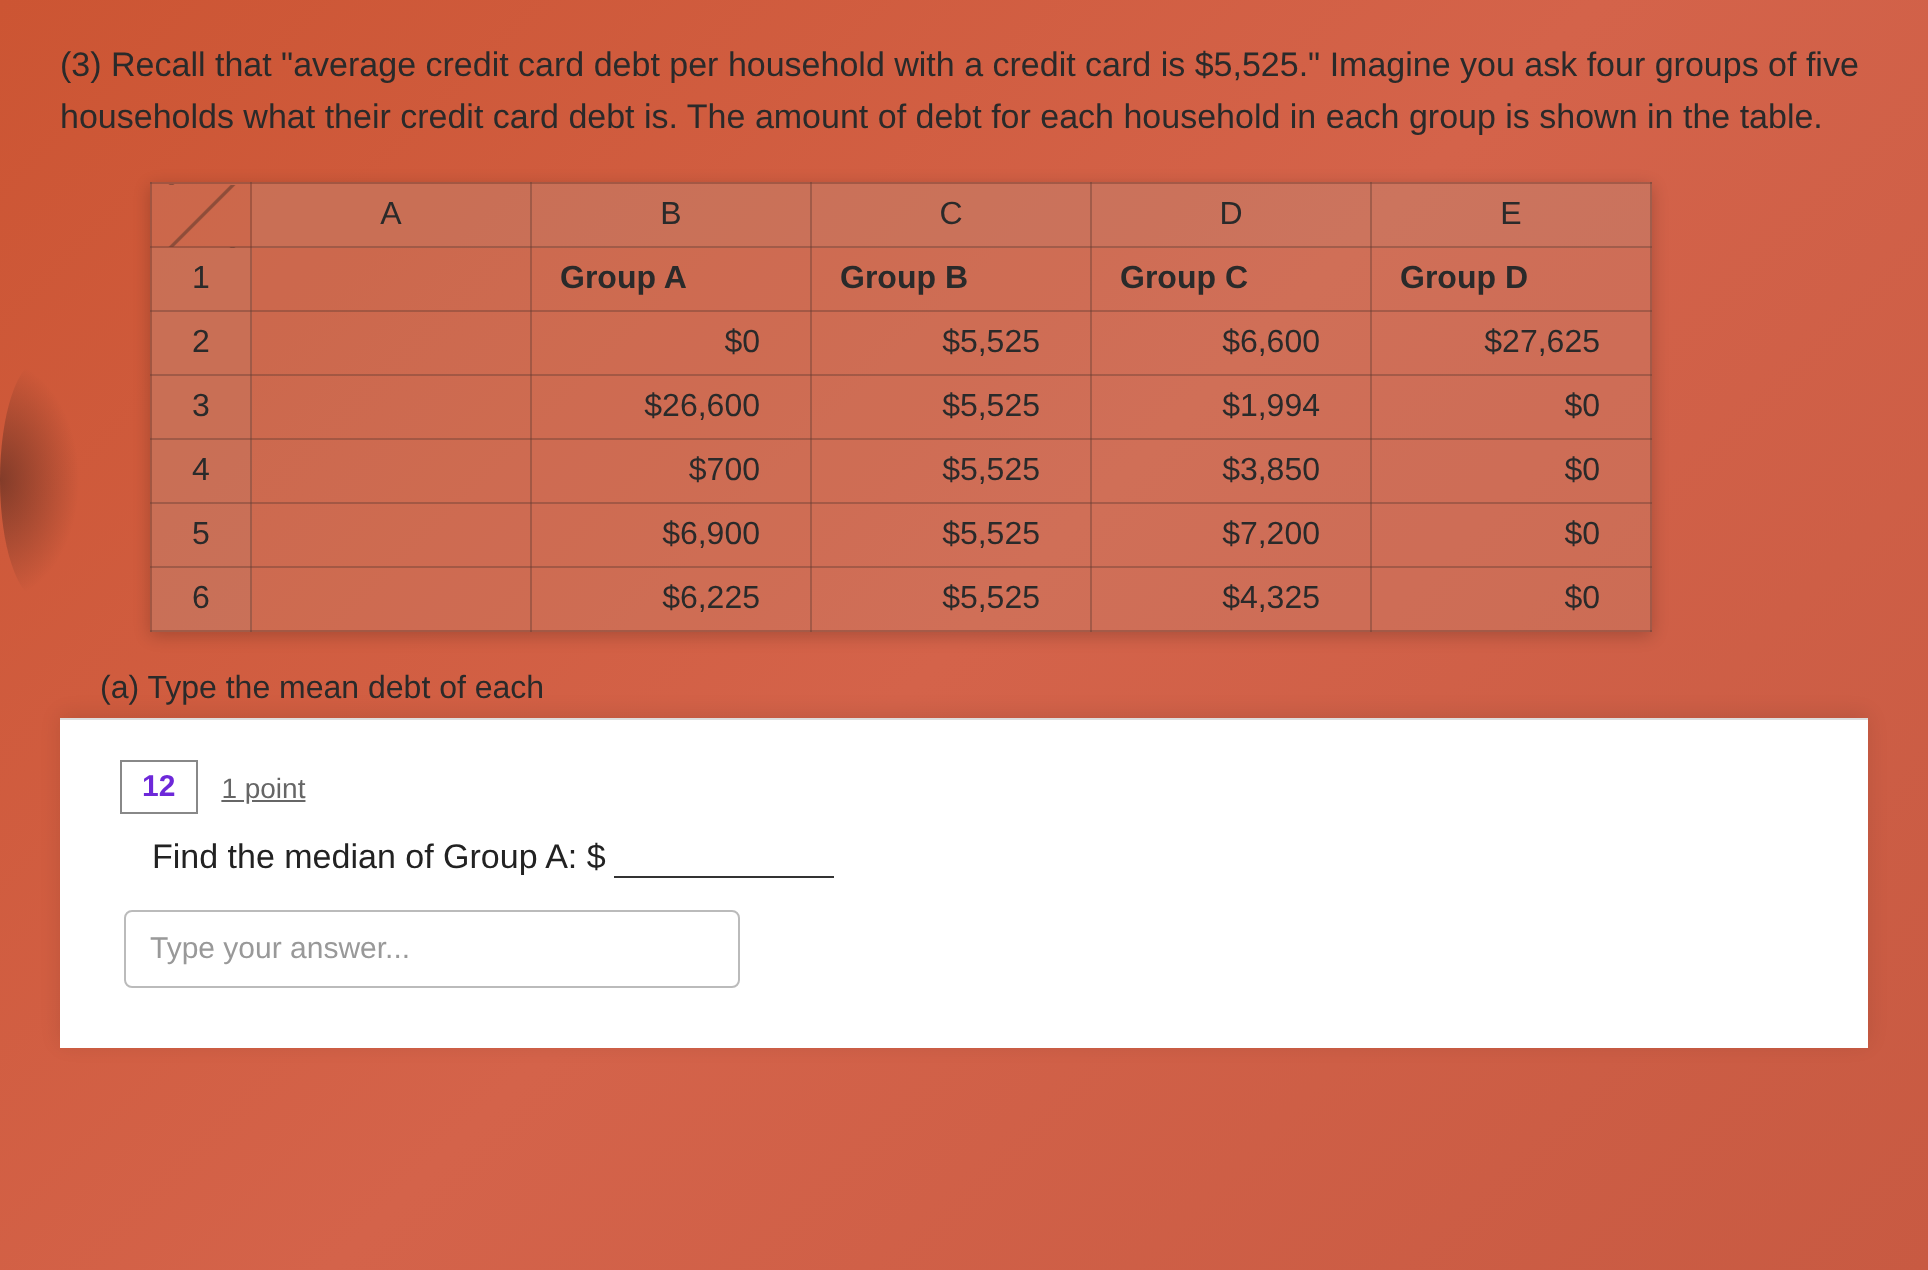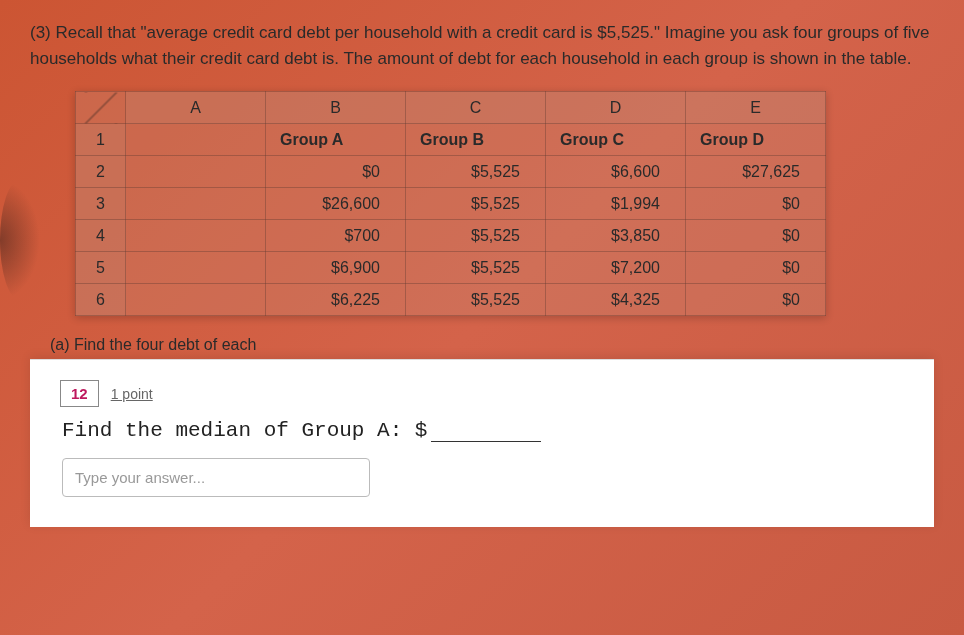--- a/index.html
+++ b/index.html
@@ -94,33 +94,32 @@
     .q-header {
       display: flex;
       align-items: center;
       gap: 12px;
     }
     .q-number {
       border: 1px solid #888;
       padding: 4px 10px;
       font-weight: bold;
       font-size: 15px;
-      color: #be185d;
+      color: #6d28d9;
       background: #fff;
     }
     .q-points {
       color: #666;
       font-size: 14px;
       text-decoration: underline;
     }
     .q-prompt {
-      font-size: 21px;
+      font-size: 17px;
       color: #222;
-      margin-left: 2px;
-      font-family: Liberation Mono, monospace;
+      margin-left: 16px;
     }
     .blank-line {
       display: inline-block;
       border-bottom: 1px solid #333;
       width: 110px;
       margin-left: 4px;
       vertical-align: bottom;
     }
     .answer-input {
       width: 308px;
@@ -199,21 +198,21 @@
       <td class="row-header">6</td>
       <td class="value-cell"></td>
       <td class="value-cell">$6,225</td>
       <td class="value-cell">$5,525</td>
       <td class="value-cell">$4,325</td>
       <td class="value-cell">$0</td>
     </tr>
   </tbody>
     </table>
 
-  <div class="part-a">(a)  Find the four debt of each</div>
+  <div class="part-a">(a)  Type the mean debt of each</div>
 
   <div class="answer-area">
     <div class="q-container">
       <div class="q-header">
         <span class="q-number">12</span>
         <span class="q-points">1 point</span>
       </div>
       <div class="q-prompt">
         <span>Find the median of Group A: $</span><span class="blank-line"></span>
       </div>

